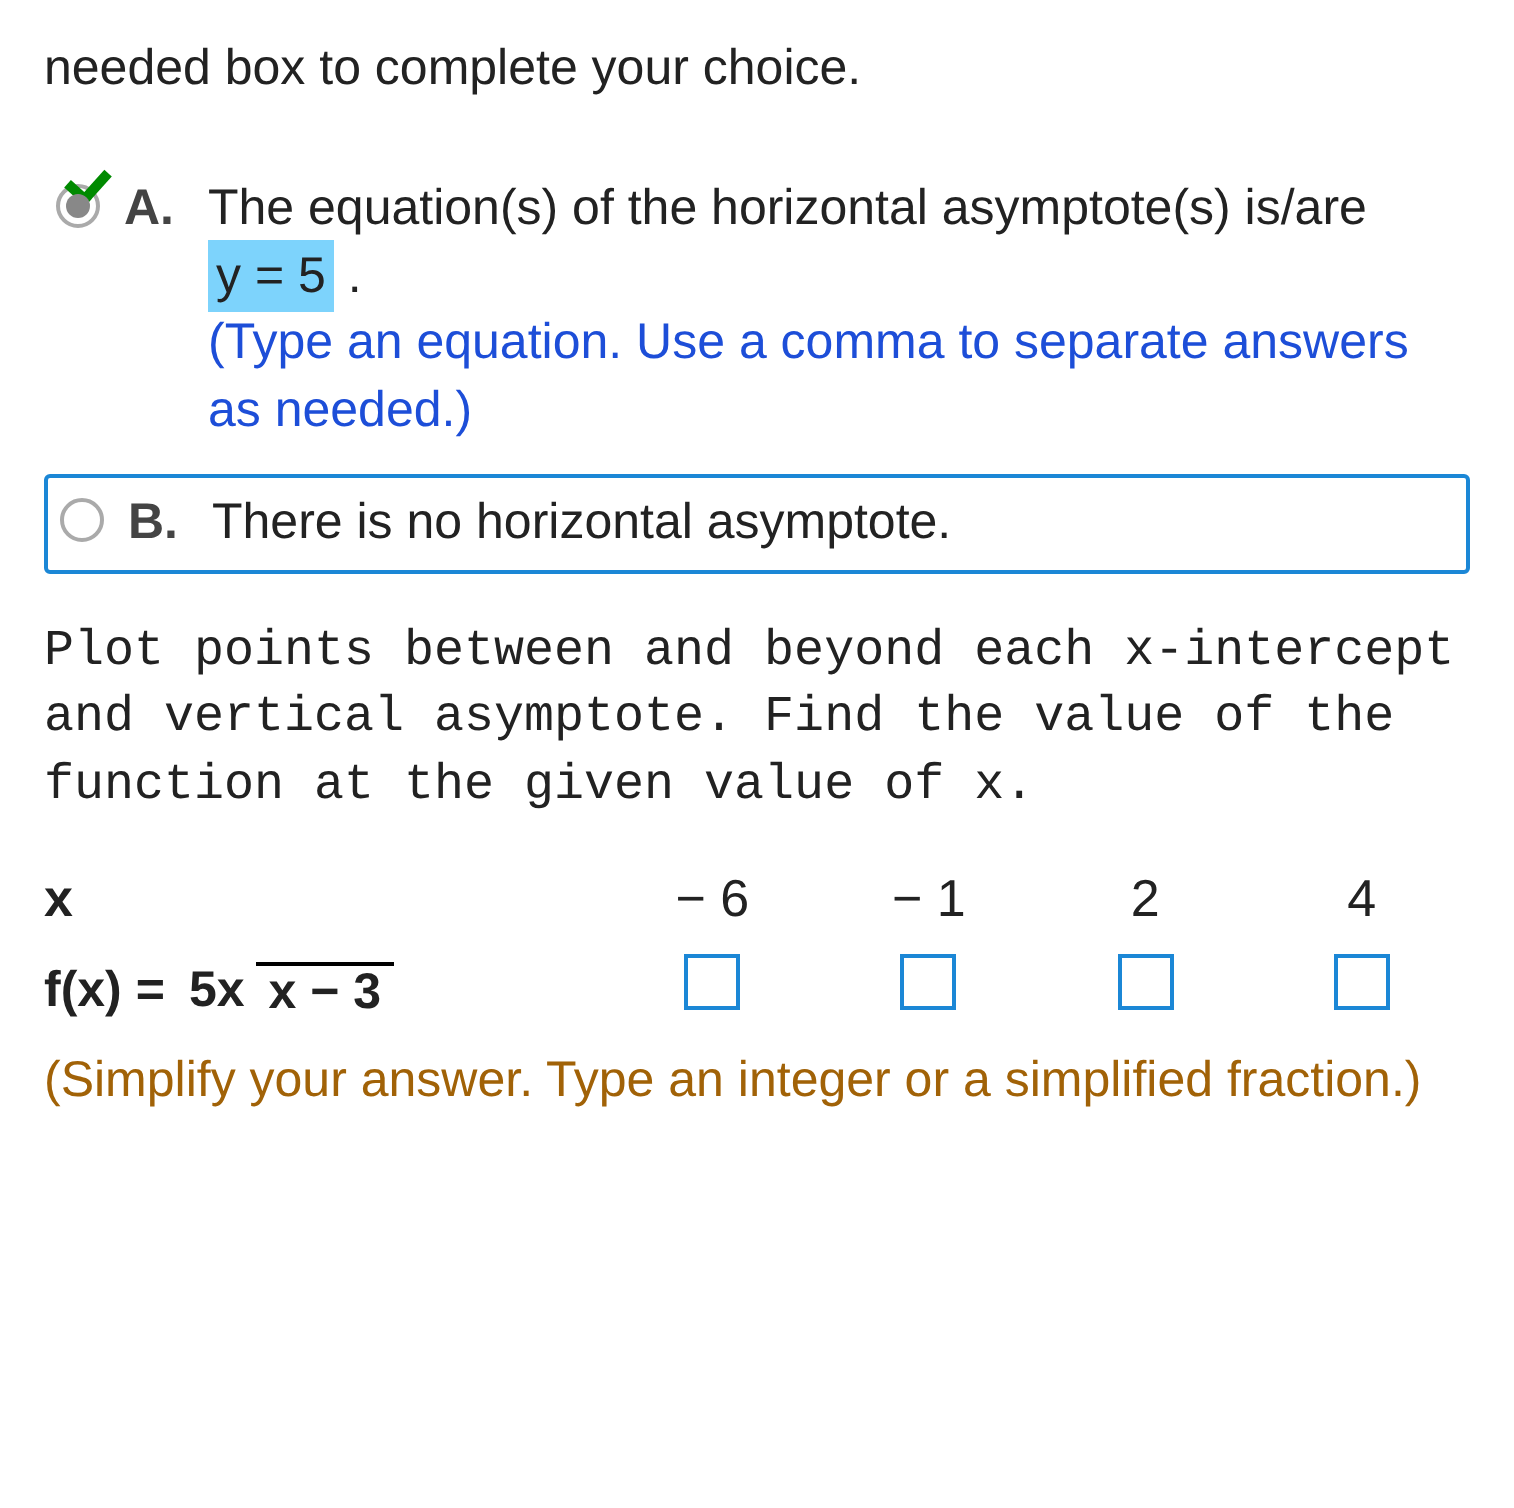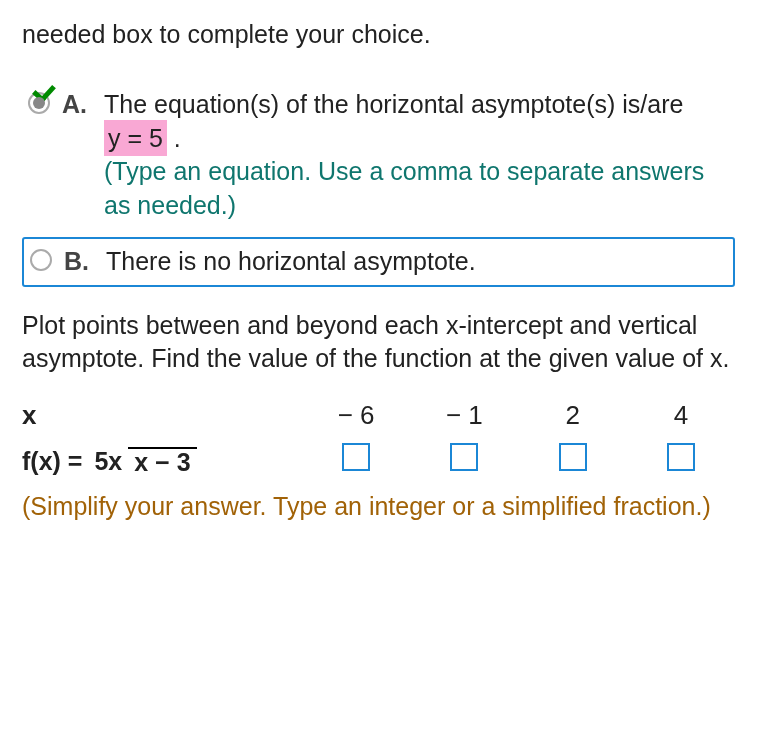--- a/index.html
+++ b/index.html
@@ -64,29 +64,30 @@
     .opt-label {
       font-weight: bold;
       color: #444;
       flex-shrink: 0;
       min-width: 30px;
     }
     .opt-text {
       flex: 1;
     }
     .blue-text {
-      color: #0f766e;
+      color: #1d4ed8;
     }
     .answer-span {
-      background: #f9a8d4;
+      background: #7dd3fc;
       padding: 4px 4px;
       white-space: nowrap;
     }
     .instr-text {
       margin-bottom: 22px;
+      font-family: Liberation Mono, monospace;
     }
     .val-table {
       width: 100%;
     }
     .val-row {
       display: flex;
       align-items: center;
       margin-bottom: 10px;
     }
     .val-label {

